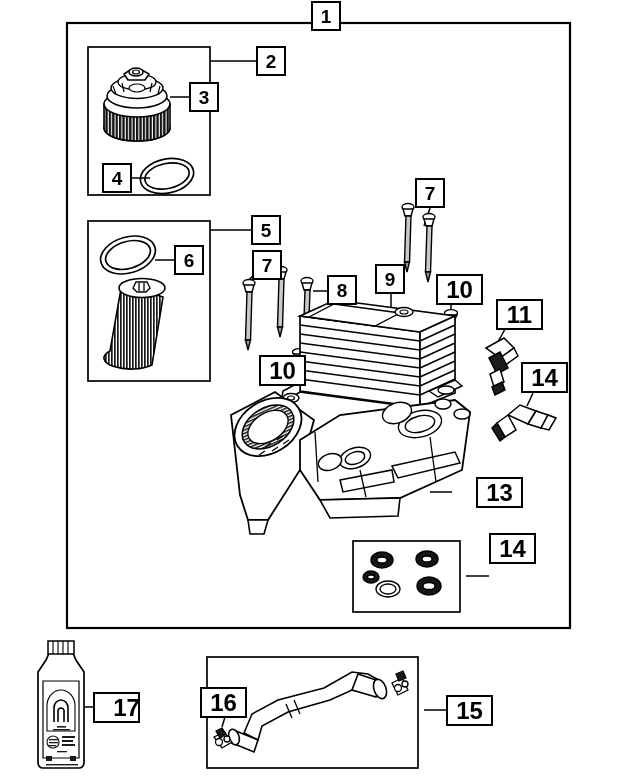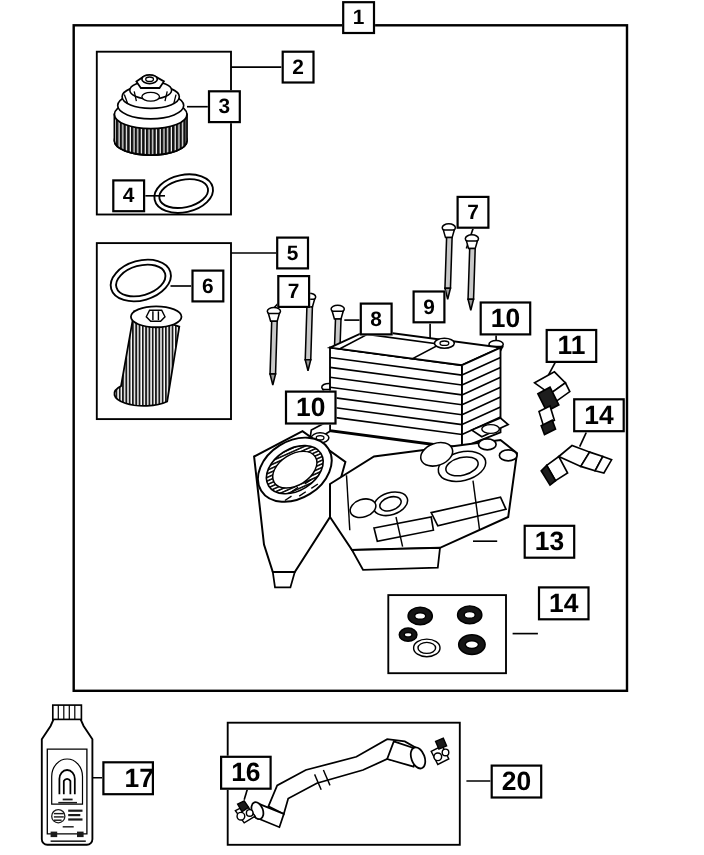--- a/index.html
+++ b/index.html
@@ -304,17 +304,17 @@
 <div class="callout c-sm" style="left:252px;top:250px;">7</div>
 <div class="callout c-sm" style="left:415px;top:178px;">7</div>
 <div class="callout c-sm" style="left:327px;top:275px;">8</div>
 <div class="callout c-sm" style="left:375px;top:264px;">9</div>
 <div class="callout c-md" style="left:259px;top:355px;">10</div>
 <div class="callout c-md" style="left:436px;top:274px;">10</div>
 <div class="callout c-md" style="left:496px;top:299px;">11</div>
 <div class="callout c-md" style="left:521px;top:362px;">14</div>
 <div class="callout c-md" style="left:476px;top:477px;">13</div>
 <div class="callout c-md" style="left:489px;top:533px;">14</div>
-<div class="callout c-md" style="left:446px;top:695px;">20</div>
+<div class="callout c-md" style="left:446px;top:695px;">15</div>
 <div class="callout c-md" style="left:200px;top:687px;">16</div>
 <div class="callout c-md" style="left:93px;top:692px;padding-left:20px;">17</div>
 
 </div>
 
 </body></html>

